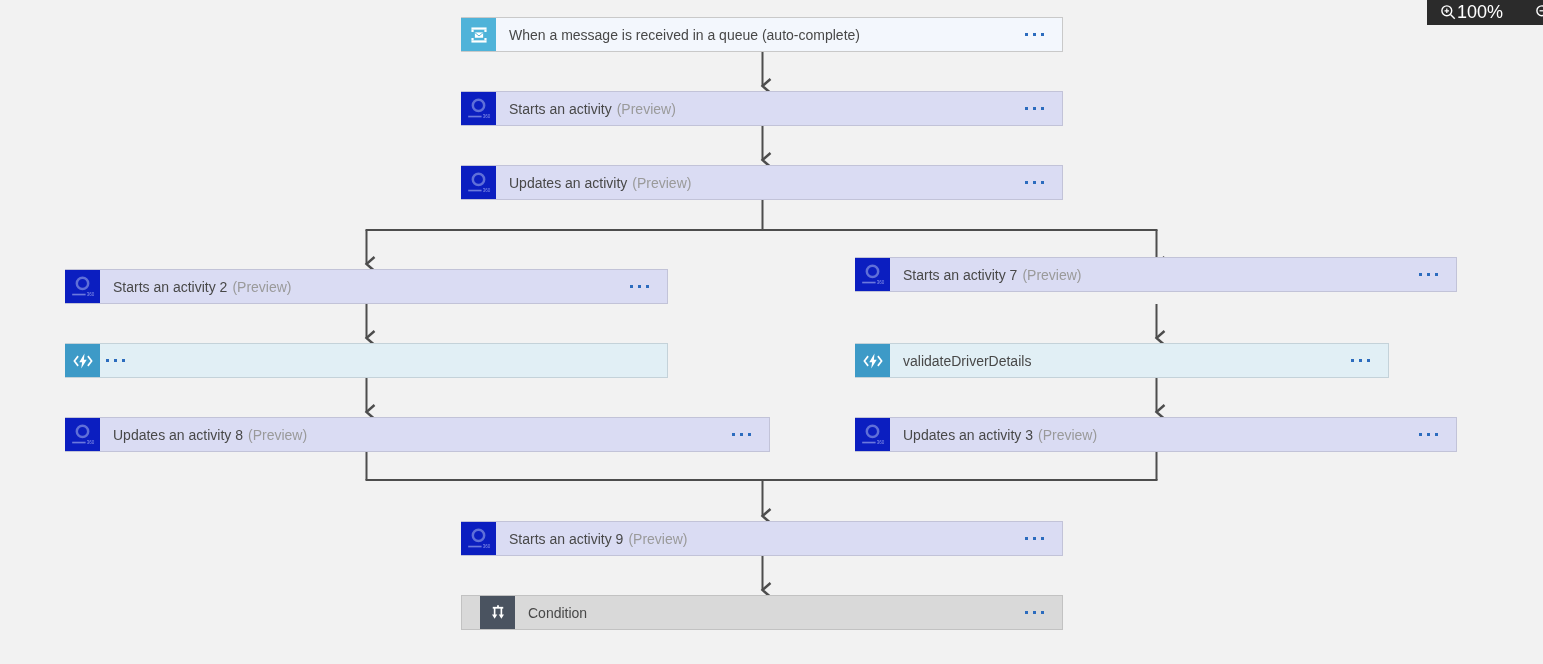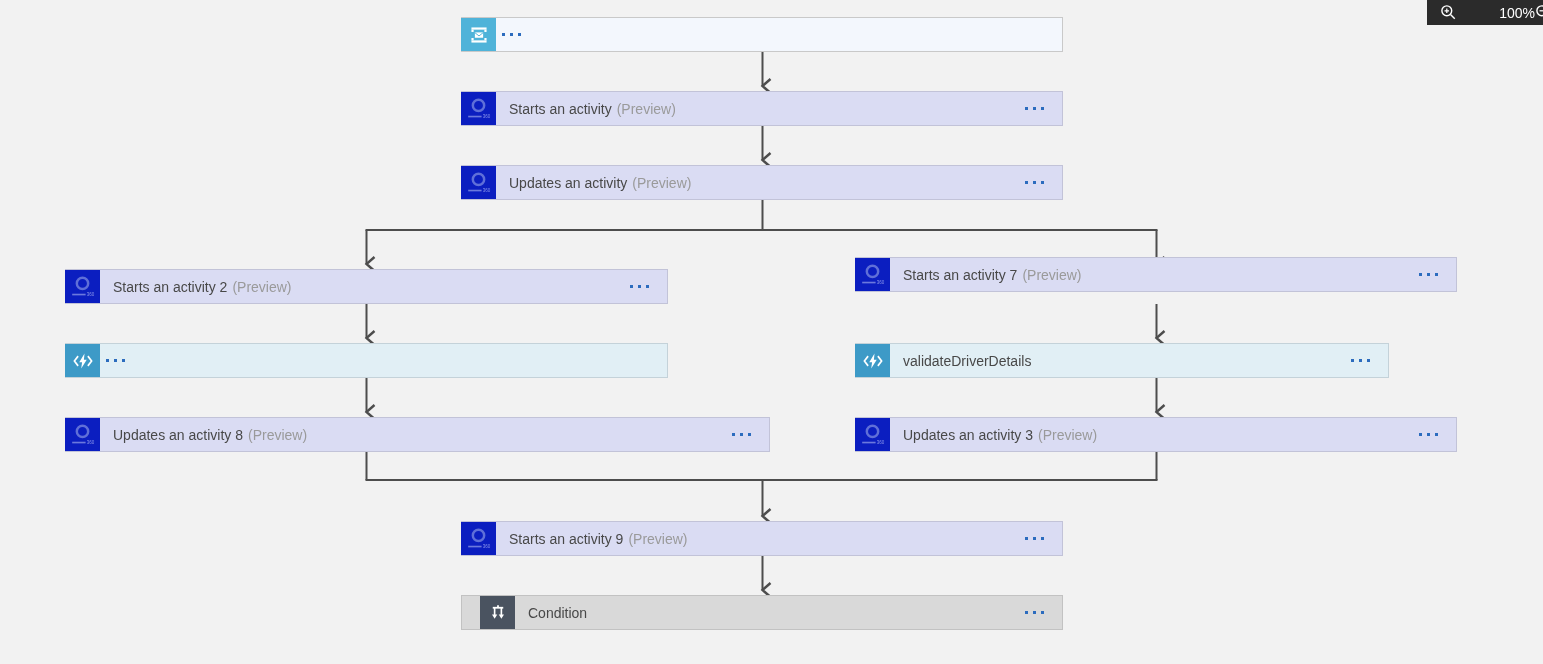--- a/index.html
+++ b/index.html
@@ -41,21 +41,21 @@
   .i-fn  {background:#3d9ac7;}
   .i-cond{background:#4a5360;}
   
   .zoombar{
     position:absolute;left:1427px;top:0;width:116px;height:25px;
     background:#2b2b2b;display:flex;align-items:center;overflow:hidden;
   }
   .zoombar .zbtn{border:none;background:transparent;padding:0;cursor:pointer;
     display:flex;align-items:center;justify-content:center;}
   .zb-in{margin-left:13px;}
-  .zb-level{color:#fff;font-size:14px;flex:1;text-align:right;}
+  .zb-level{color:#fff;font-size:18px;flex:1;text-align:left;}
   .zb-out{margin-right:-9px;}
 </style>
 </head>
 <body>
 
 <svg class="connectors" width="1543" height="664">
   <defs>
     <marker id="arrow" markerUnits="userSpaceOnUse" markerWidth="18" markerHeight="14" refX="9" refY="11" orient="auto">
       <polyline points="2,3 9,11 16,3" fill="none" stroke="#4d4d4d" stroke-width="2.4"></polyline>
     </marker>
@@ -87,20 +87,23 @@
           <rect x="5" y="8.2" width="3.2" height="3.4"></rect>
           <rect x="23.8" y="8.2" width="3.2" height="3.4"></rect>
         <rect x="5" y="23.8" width="22" height="3.2"></rect>
           <rect x="5" y="20.4" width="3.2" height="3.4"></rect>
           <rect x="23.8" y="20.4" width="3.2" height="3.4"></rect>
         <rect x="10" y="12.2" width="12" height="7.8"></rect>
       </g>
       <polyline points="10,12.6 16,17.4 22,12.6" fill="none" stroke="#4fb3d9" stroke-width="1.4"></polyline>
     </svg>
   </span>
+  <span class="titlewrap">
+      <span>When a message is received in a queue (auto-complete)</span>
+    </span>
   <button class="more">
       <i></i>
       <i></i>
       <i></i>
     </button>
 </div>
 
 <div class="card c-activity" style="left:461px;top:91px;width:602px">
   <span class="icon i-act">
     <svg width="35" height="33" viewBox="0 0 32 32">

